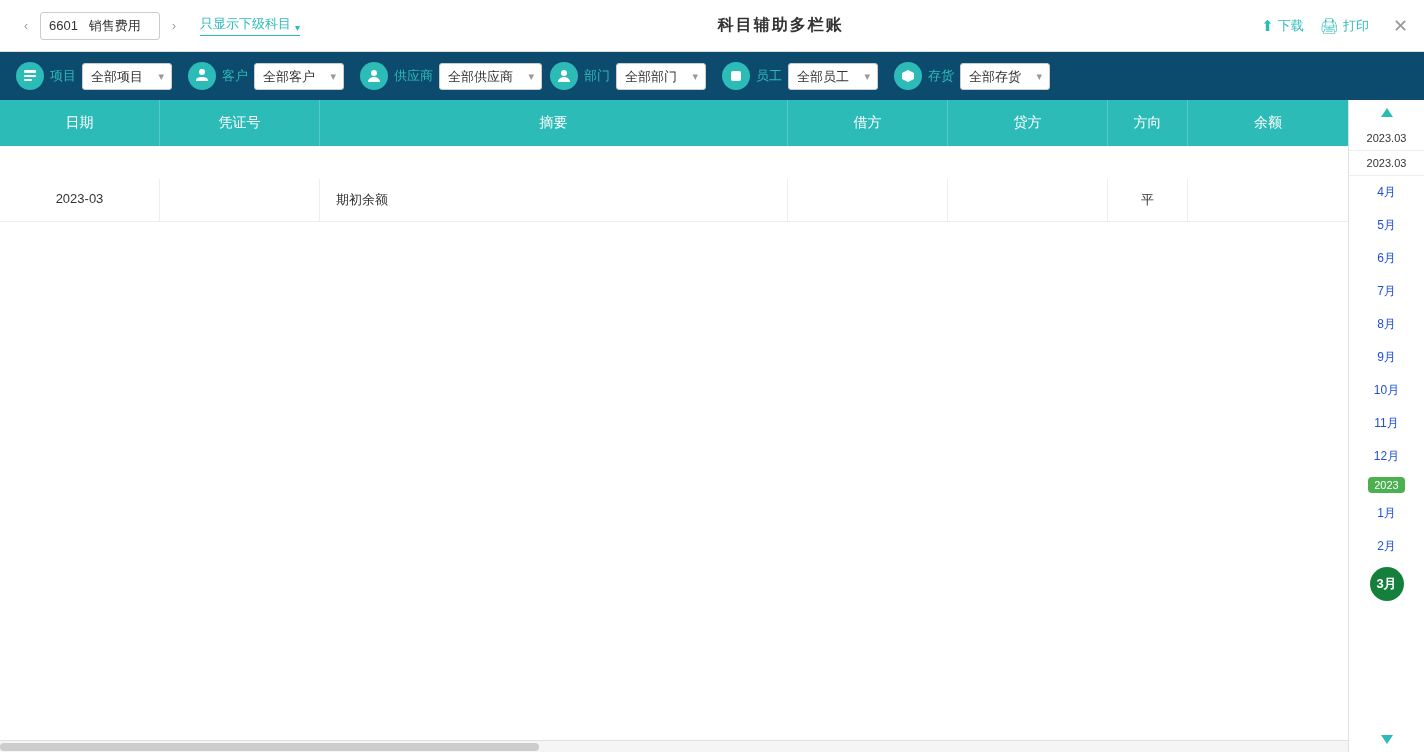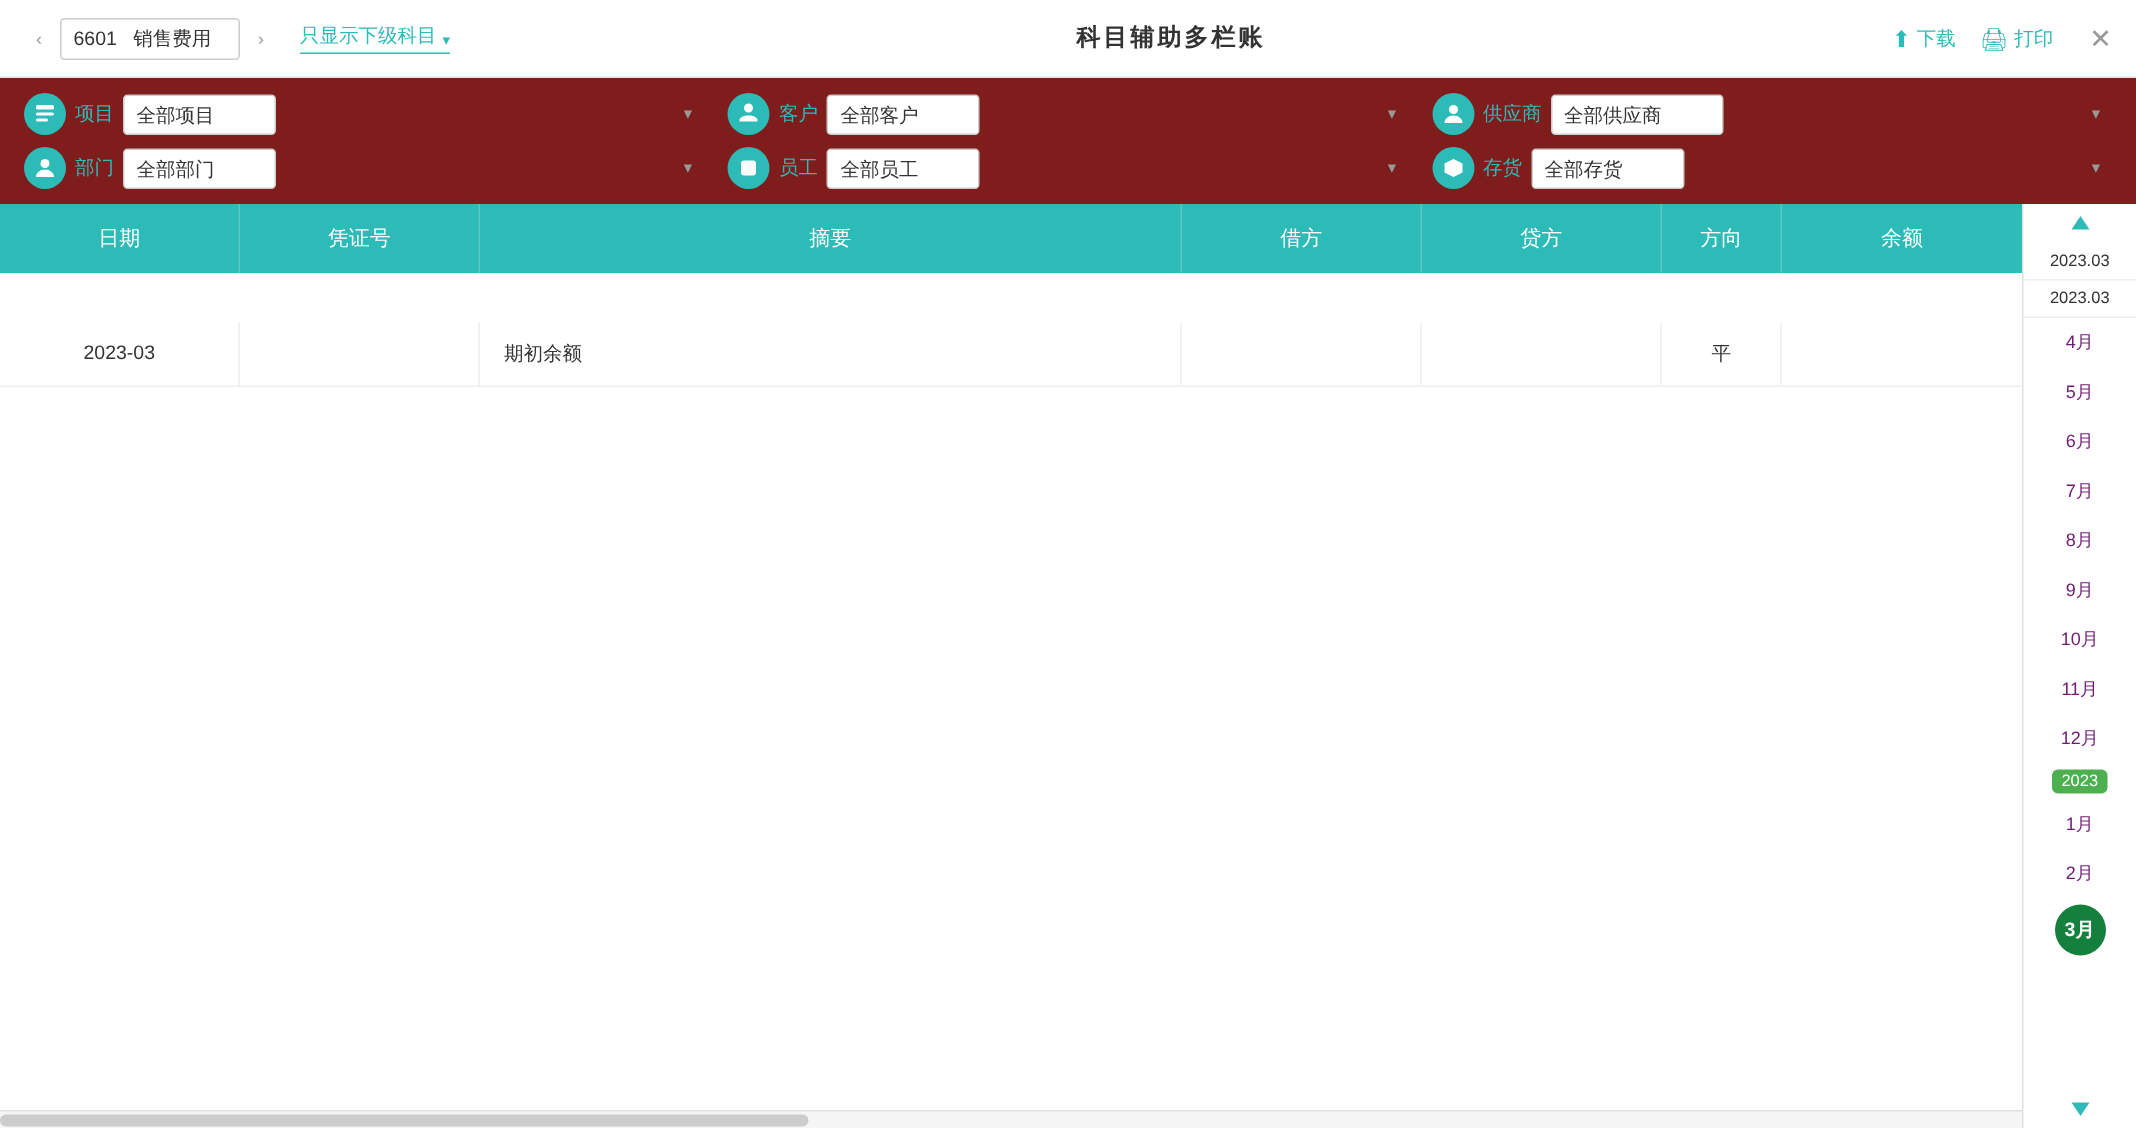--- a/index.html
+++ b/index.html
@@ -101,23 +101,23 @@
     .close-btn {
       cursor: pointer;
       color: #999;
       font-size: 18px;
       margin-left: 8px;
     }
 
     
     .filter-bar {
       padding: 10px 16px;
-      background: #7f1d1d;
-      display: flex;
-      flex-direction: column;
+      background: #0c4a6e;
+      display: flex;
+      flex-direction: row;
       gap: 8px;
       flex-shrink: 0;
     }
 
     .filter-row {
       display: flex;
       align-items: center;
       gap: 16px;
     }
 
@@ -144,21 +144,21 @@
     .filter-label {
       color: #2dbbb8;
       font-size: 13px;
       white-space: nowrap;
     }
 
     .filter-select {
       flex: 1;
       border: 1px solid #ccc;
       border-radius: 3px;
-      padding: 5px 40px 5px 8px;
+      padding: 5px 28px 5px 8px;
       font-size: 13px;
       color: #333;
       background: #fff;
       appearance: none;
       -webkit-appearance: none;
       cursor: pointer;
       position: relative;
     }
 
     .filter-select-wrapper {
@@ -290,21 +290,21 @@
       display: flex;
       flex-direction: column;
       align-items: center;
     }
 
     .timeline-item {
       width: 100%;
       text-align: center;
       padding: 8px 4px;
       font-size: 12px;
-      color: #701a75;
+      color: #1d4ed8;
       cursor: pointer;
       white-space: nowrap;
     }
 
     .timeline-down-arrow {
       width: 100%;
       display: flex;
       align-items: center;
       justify-content: center;
       padding: 6px 0;

